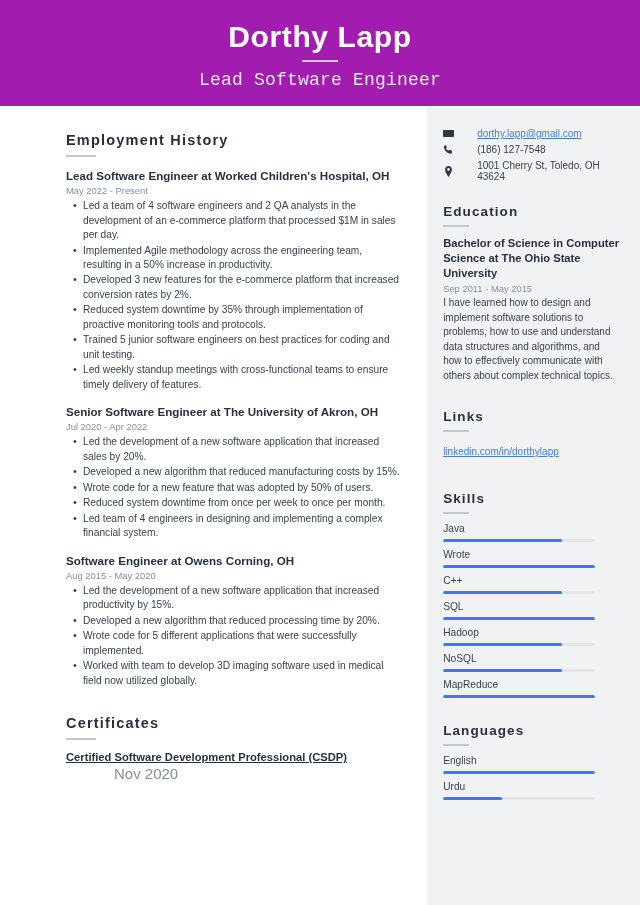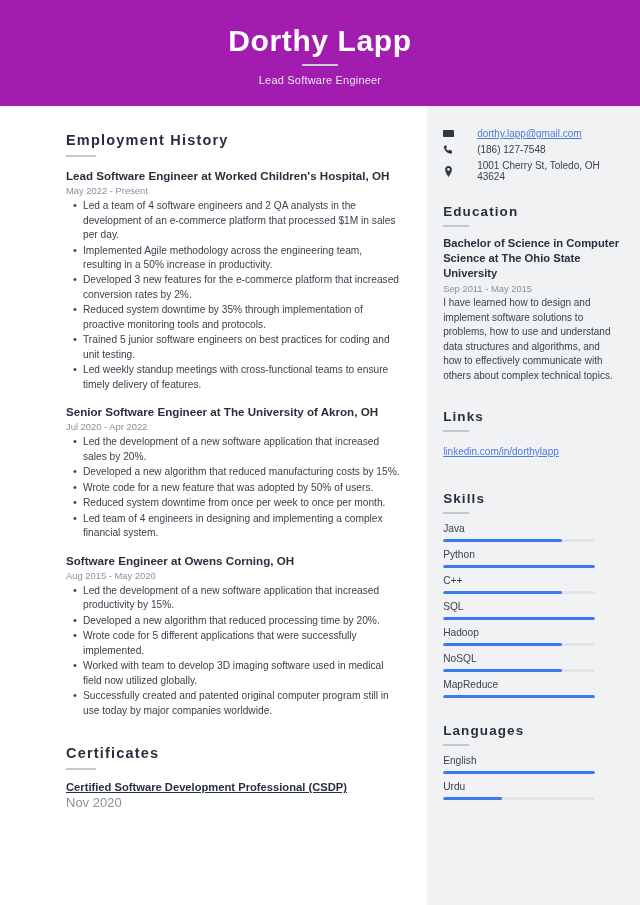--- a/index.html
+++ b/index.html
@@ -24,22 +24,23 @@
     font-weight: bold;
     letter-spacing: 0.6px;
     line-height: 1.1;
   }
   .name-rule {
     width: 36px; height: 2px; background: #c9cdd6;
     margin: 7px 0 8px 0;
   }
   .job-title {
     color: #e6e8ec;
-    font-size: 11px;
+    font-size: 18px;
     letter-spacing: 0.2px;
+    font-family: Liberation Mono, monospace;
   }
 
   
   .body { display: flex; height: 832px; align-items: stretch; padding-left: 44px; }
   .main { width: 412px; background: #ffffff; padding: 26px 24px 0 22px; }
   .side { width: 228px; background: #f1f2f4; padding: 22px 20px 0 16px; }
 
   
   .sec-title {
     color: #29303d;
@@ -80,21 +81,21 @@
     position: absolute;
     left: 7px; top: -1px;
     color: #3b424e;
     font-size: 11px;
   }
 
   .cert-block { margin-top: 3px; }
   .cert { margin-bottom: 11px; }
   .cert:last-child { margin-bottom: 0; }
   .cert-name { color: #29303d; font-size: 11.2px; font-weight: bold; text-decoration: underline; }
-  .cert-date { color: #8b8f98; font-size: 13px; margin-top: 2px; }
+  .cert-date { color: #8b8f98; font-size: 15px; margin-top: 2px; margin-left: 48px; }
 
   .gap-lg { height: 26px; }
 
   
   .contact { margin-bottom: 22px; }
   .crow { display: flex; align-items: center; margin-bottom: 5px; gap: 19px; }
   .cicon {
     width: 15px; min-width: 15px;
     display: flex; align-items: center; justify-content: flex-start;
     color: #2f3744;
@@ -167,21 +168,20 @@
               </ul>
             </div>
             <div class="job">
               <div class="job-head">Software Engineer at Owens Corning, OH</div>
               <div class="job-date">Aug 2015 - May 2020</div>
               <ul class="bullets">
                 <li>Led the development of a new software application that increased productivity by 15%.</li>
                 <li>Developed a new algorithm that reduced processing time by 20%.</li>
                 <li>Wrote code for 5 different applications that were successfully implemented.</li>
                 <li>Worked with team to develop 3D imaging software used in medical field now utilized globally.</li>
-                <li>Successfully created and patented original computer program still in use today by major companies worldwide.</li>
               </ul>
             </div>
           </div>
       </div>
 
       <div class="gap-lg"></div>
 
       <div>
         <div class="sec-title">Certificates</div>
         <div class="sec-rule"></div>
@@ -246,21 +246,21 @@
         <div class="sec-title">Skills</div>
         <div class="sec-rule"></div>
         <div id="skills-container">
             <div class="bar-item">
               <div class="bar-label">Java</div>
               <div class="bar-track">
                 <div class="bar-fill" style="width: 78%; background: rgb(59, 122, 240);"></div>
               </div>
             </div>
             <div class="bar-item">
-              <div class="bar-label">Python</div>
+              <div class="bar-label">Wrote</div>
               <div class="bar-track">
                 <div class="bar-fill" style="width: 100%; background: rgb(59, 122, 240);"></div>
               </div>
             </div>
             <div class="bar-item">
               <div class="bar-label">C++</div>
               <div class="bar-track">
                 <div class="bar-fill" style="width: 78%; background: rgb(59, 122, 240);"></div>
               </div>
             </div>

